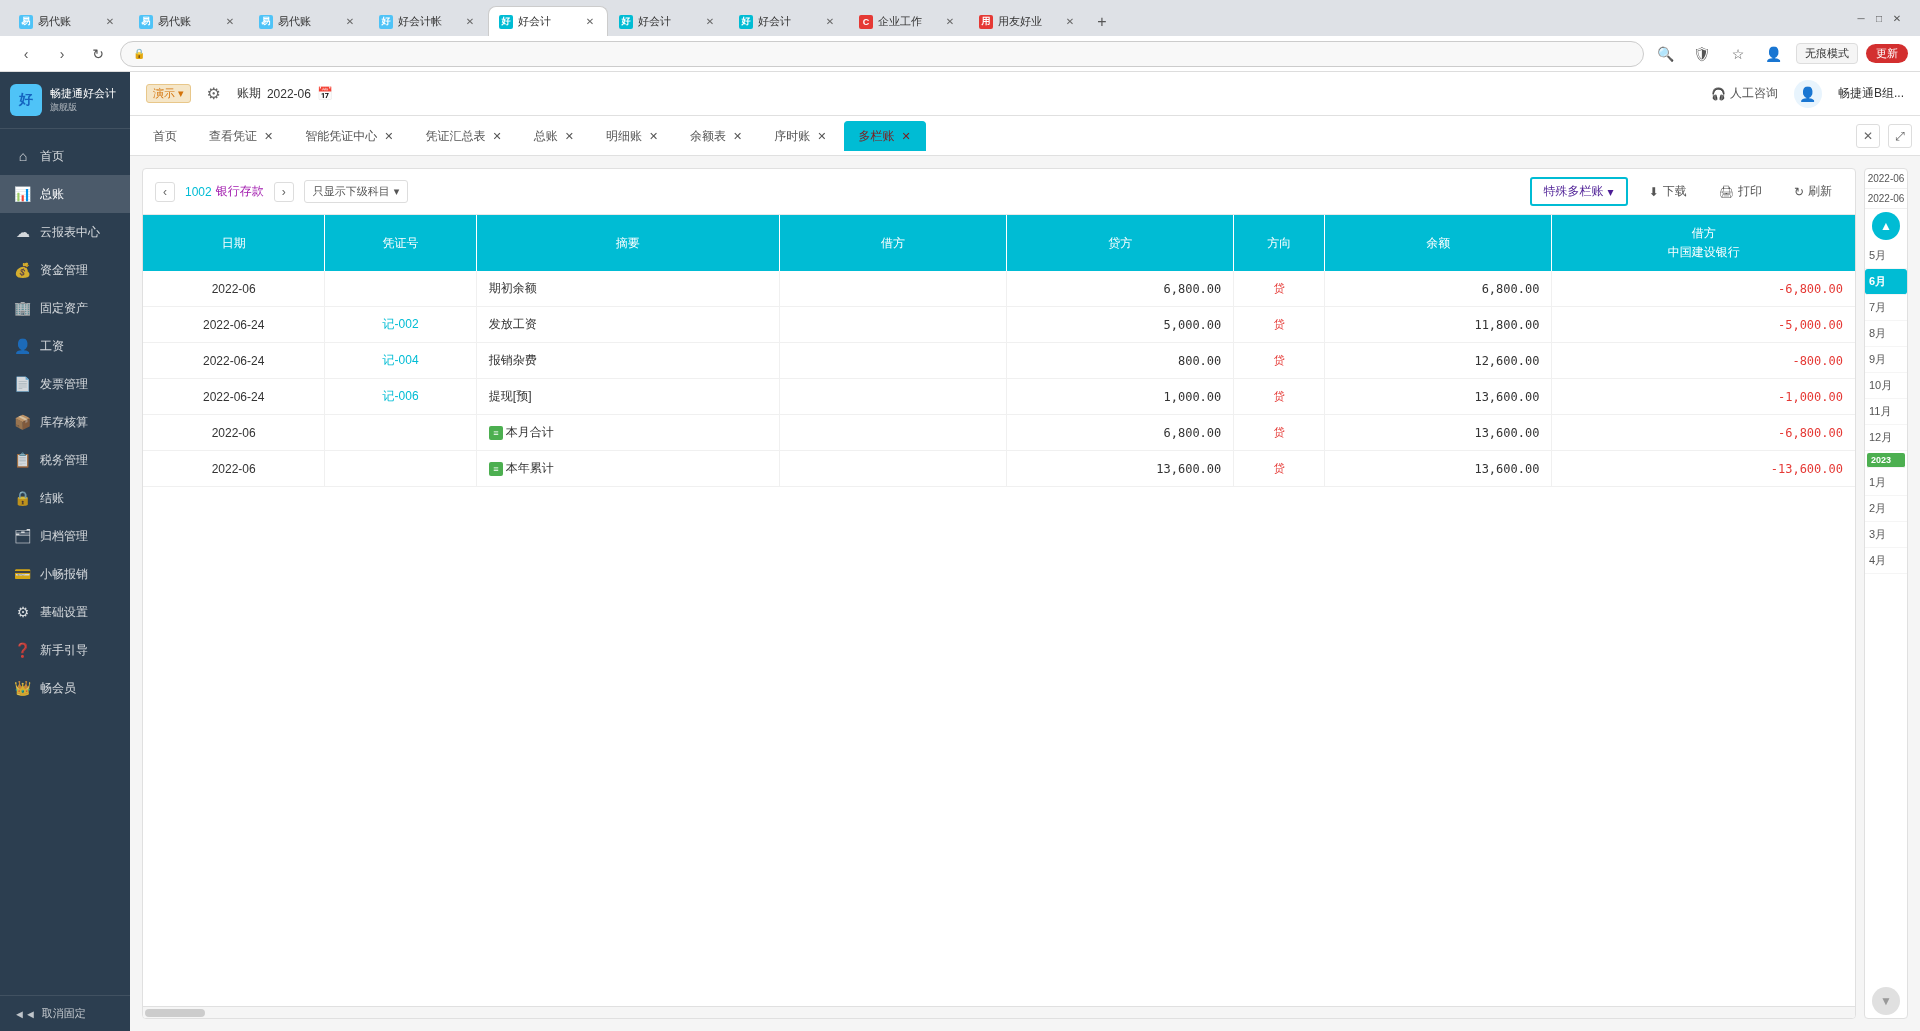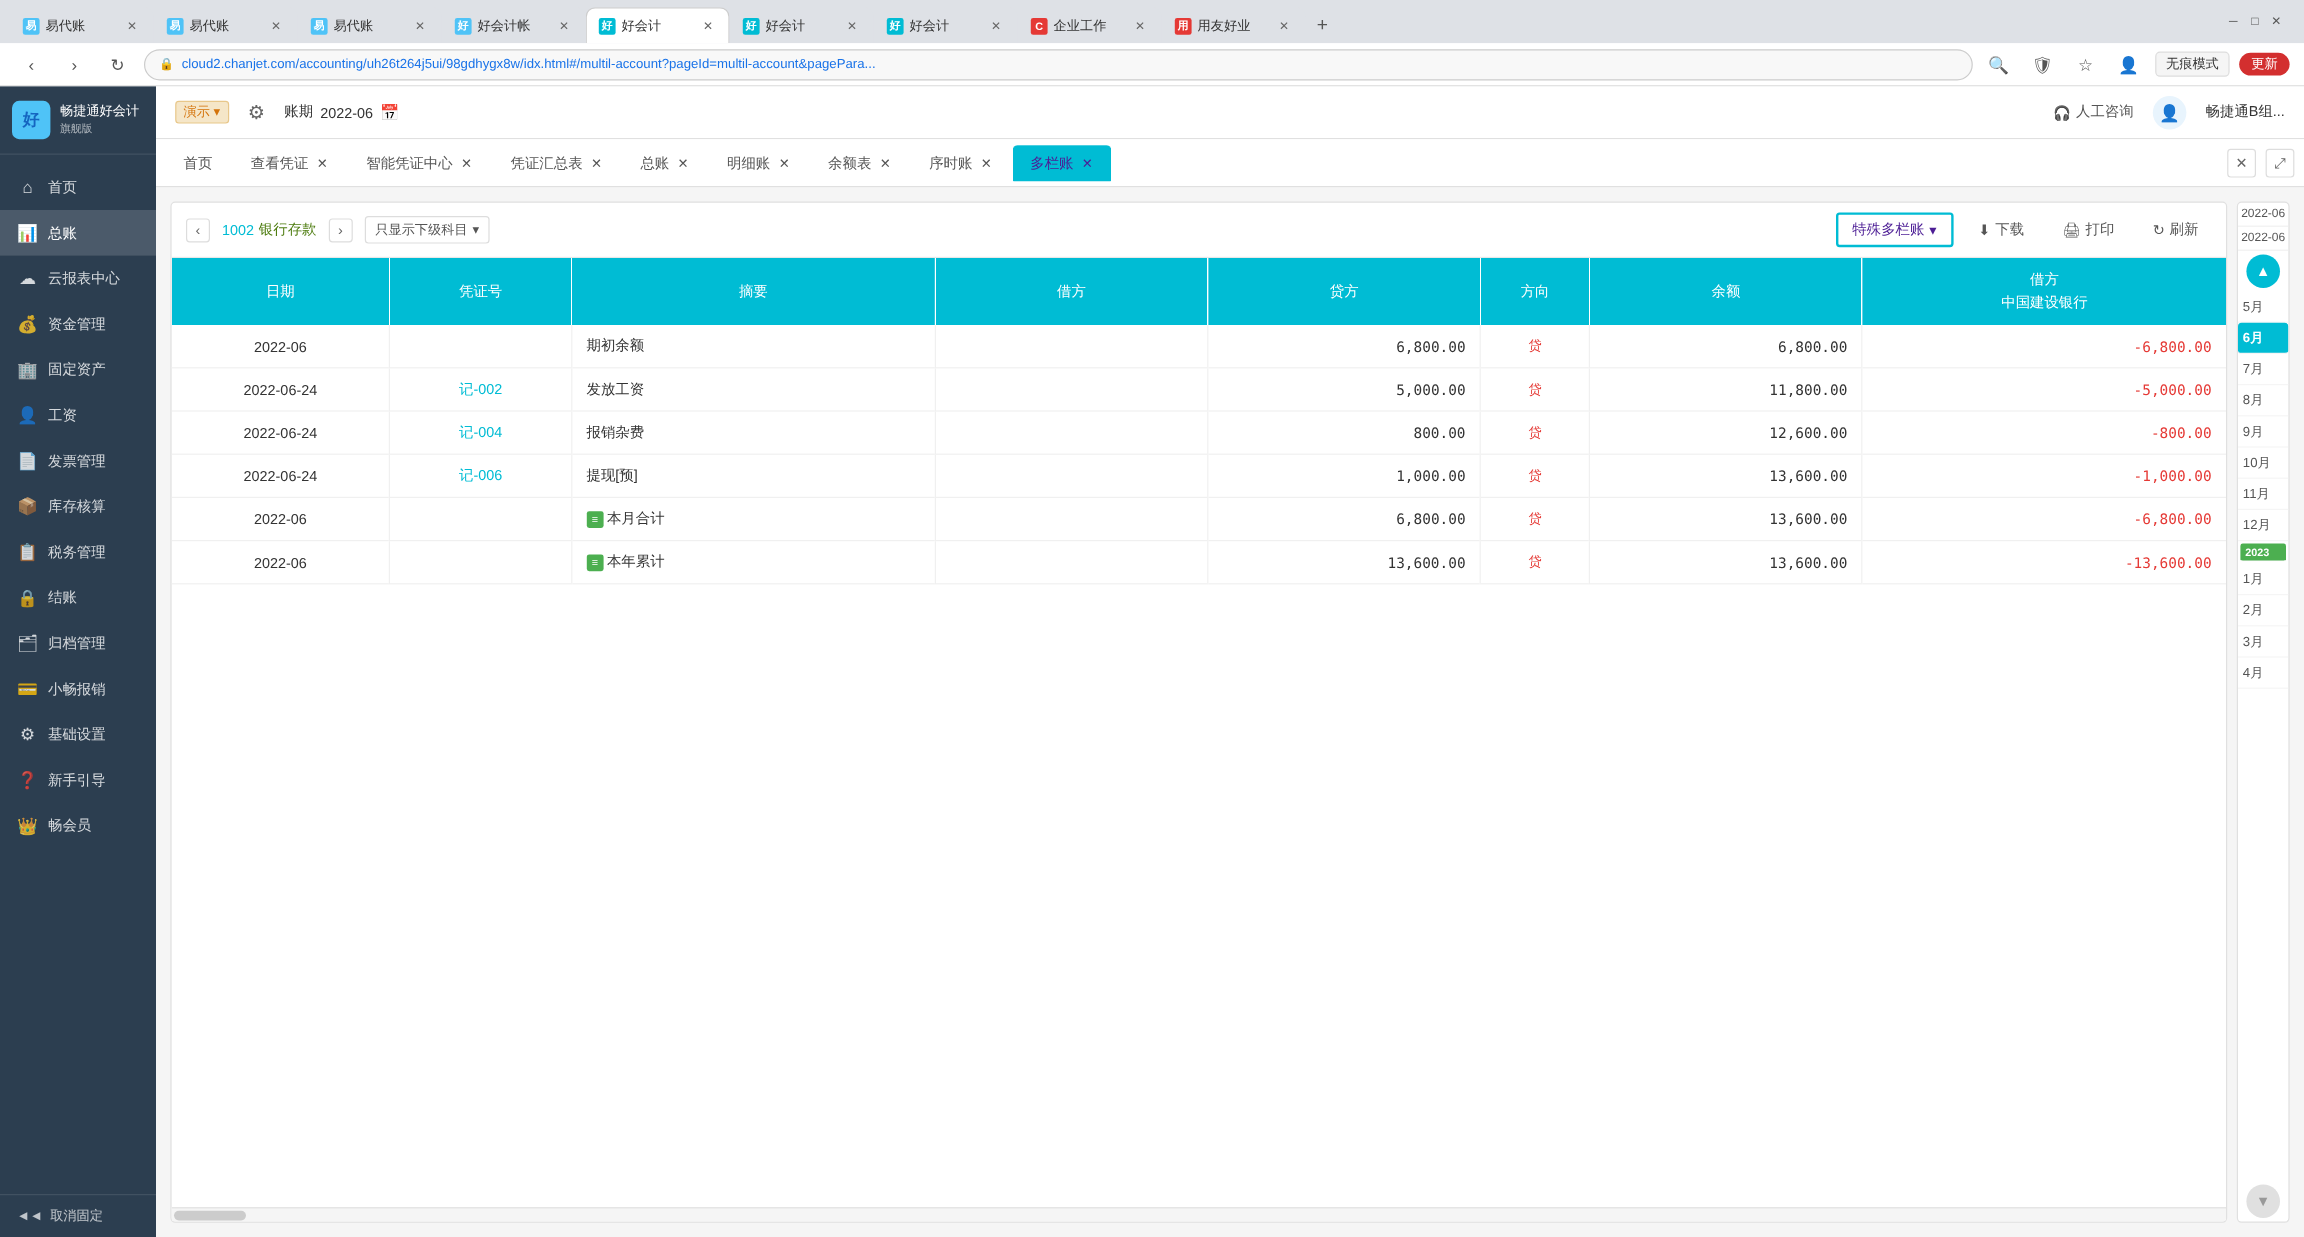--- a/index.html
+++ b/index.html
@@ -54,37 +54,37 @@
     .calendar-icon { color: #999; font-size: 13px; cursor: pointer; }
     .header-spacer { flex: 1; }
     .header-right { display: flex; align-items: center; gap: 16px; }
     .consult-btn { display: flex; align-items: center; gap: 4px; font-size: 12px; color: #555; cursor: pointer; }
     .user-avatar { width: 28px; height: 28px; border-radius: 50%; background: #e8f4fd; display: flex; align-items: center; justify-content: center; font-size: 14px; }
     .user-name { font-size: 12px; color: #333; }
 
     
     .page-tabs { background: #fff; display: flex; align-items: center; height: 40px; border-bottom: 1px solid #e0e0e0; padding: 0 8px; overflow-x: auto; gap: 2px; }
     .page-tab { display: flex; align-items: center; gap: 5px; padding: 6px 14px; border-radius: 4px 4px 0 0; cursor: pointer; font-size: 12px; color: #555; white-space: nowrap; border: 1px solid transparent; border-bottom: none; }
-    .page-tab.active { background: #00bcd4; color: #4c1d95; border-color: #00bcd4; }
+    .page-tab.active { background: #00bcd4; color: #7f1d1d; border-color: #00bcd4; }
     .page-tab .close-x { font-size: 11px; margin-left: 2px; }
     .tabs-right { margin-left: auto; display: flex; align-items: center; gap: 8px; }
     .tab-collapse-btn { width: 24px; height: 24px; display: flex; align-items: center; justify-content: center; border: 1px solid #ddd; border-radius: 3px; cursor: pointer; font-size: 12px; color: #666; }
 
     
     .content-area { flex: 1; display: flex; overflow: hidden; padding: 12px; gap: 8px; }
 
     
     .ledger-panel { flex: 1; background: #fff; border-radius: 4px; border: 1px solid #e0e0e0; display: flex; flex-direction: column; overflow: hidden; }
 
     
     .ledger-toolbar { padding: 8px 12px; display: flex; align-items: center; gap: 10px; border-bottom: 1px solid #e8e8e8; }
     .nav-arrow { width: 20px; height: 20px; display: flex; align-items: center; justify-content: center; border: 1px solid #ddd; border-radius: 3px; cursor: pointer; font-size: 12px; color: #666; }
     .account-selector { display: flex; align-items: center; gap: 4px; font-size: 12px; color: #333; }
     .account-code { color: #00bcd4; font-weight: 500; }
-    .account-name { color: #4d7c0f; }
+    .account-name { color: #a21caf; }
     .filter-dropdown { display: flex; align-items: center; gap: 4px; border: 1px solid #ddd; border-radius: 3px; padding: 3px 8px; cursor: pointer; font-size: 11px; color: #555; }
     .toolbar-spacer { flex: 1; }
     .toolbar-action-btn { display: flex; align-items: center; gap: 4px; padding: 4px 12px; border: 1px solid #00bcd4; border-radius: 3px; cursor: pointer; font-size: 12px; color: #00bcd4; background: #fff; }
     .toolbar-action-btn.special { background: #fff; border: 2px solid #00bcd4; color: #4c1d95; font-weight: 500; }
     .action-icon-btn { display: flex; align-items: center; gap: 4px; padding: 4px 10px; cursor: pointer; font-size: 12px; color: #555; border: 1px solid transparent; border-radius: 3px; }
 
     
     .ledger-table { flex: 1; overflow: auto; }
     table { width: 100%; border-collapse: collapse; }
     thead th { background: #00bcd4; color: #fff; padding: 10px 12px; text-align: center; font-size: 12px; font-weight: normal; border-right: 1px solid rgba(255,255,255,0.3); position: sticky; top: 0; z-index: 1; }
@@ -170,21 +170,20 @@
     <div class="browser-window-btn">✕</div>
   </div>
 </div>
 
 <div class="address-bar-row">
   <div class="nav-btn">‹</div>
   <div class="nav-btn">›</div>
   <div class="nav-btn">↻</div>
   <div class="address-box">
     <span class="addr-icon">🔒</span>
-    <span class="address-url">cloud2.chanjet.com/accounting/uh26t264j5ui/98gdhygx8w/idx.html#/multil-account?pageId=multil-account&amp;pagePara...</span>
   </div>
   <div class="toolbar-right">
     <div class="toolbar-icon-btn">🔍</div>
     <div class="toolbar-icon-btn">🛡</div>
     <div class="toolbar-icon-btn">☆</div>
     <div class="toolbar-icon-btn">👤</div>
     <div class="wufan-mode">
       <span>无痕模式</span>
     </div>
     <button class="update-btn">更新</button>

